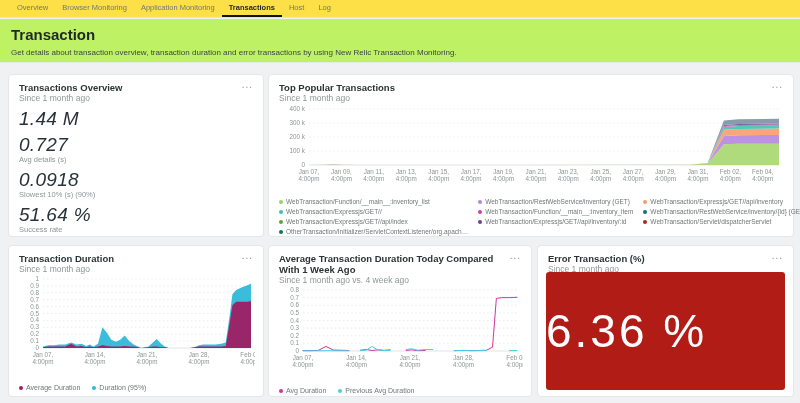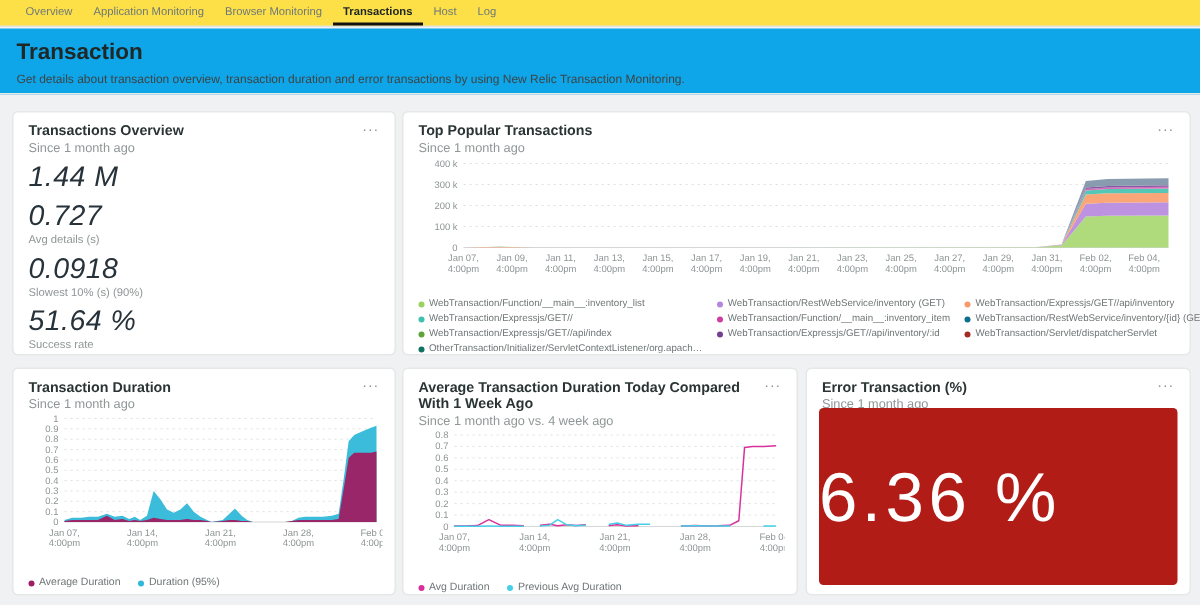--- a/index.html
+++ b/index.html
@@ -9,21 +9,21 @@
   
   .topnav { position:absolute; left:0; top:0; width:800px; height:18px;
     background:#fde047; border-bottom:1px solid #e2e4e4; display:flex;
     align-items:stretch; padding-left:10px; }
   .tab { font-size:7.5px; color:#6e7878; display:flex; align-items:center;
     padding:0 7px; cursor:pointer; border-bottom:2px solid transparent; }
   .tab.active { color:#1d2424; font-weight:bold; border-bottom:2px solid #111; }
 
   
   .pagehead { position:absolute; left:0; top:19px; width:800px; height:44px;
-    background:#0ea5e9; border-bottom:1px solid #e7e9e9; padding:7px 11px; }
+    background:#bef264; border-bottom:1px solid #e7e9e9; padding:7px 11px; }
   .pagehead h1 { font-size:15px; color:#1f2727; margin-bottom:5px; }
   .pagehead p { font-size:8px; color:#3d4545; }
 
   
   .dash { position:absolute; left:0; top:63px; width:800px; height:340px; }
   .panel { position:absolute; background:#fff; border:1px solid #e6e7e7;
     border-radius:4px; padding:7px 10px 5px; }
   .p-title { font-size:9.5px; font-weight:bold; color:#2b3434; line-height:11px; }
   .p-sub { font-size:8.5px; color:#8f9696; line-height:10px; }
   .menu-btn { position:absolute; right:10px; top:4px; color:#8f9696;
@@ -51,22 +51,22 @@
 
   .billboard { position:absolute; left:8px; right:8px; top:26px; bottom:6px;
     border-radius:3px; display:flex; align-items:center; justify-content:flex-start;
     color:#fff; font-size:46px; letter-spacing:3px; }
 </style>
 </head>
 <body>
 
 <nav class="topnav" id="topnav">
     <div class="tab">Overview</div>
+    <div class="tab">Browser Monitoring</div>
     <div class="tab">Application Monitoring</div>
-    <div class="tab">Browser Monitoring</div>
     <div class="tab active">Transactions</div>
     <div class="tab">Host</div>
     <div class="tab">Log</div>
   </nav>
 
 <header class="pagehead">
   <h1>Transaction</h1>
   <p>Get details about transaction overview, transaction duration and error transactions by using New Relic Transaction Monitoring.</p>
 </header>
 

